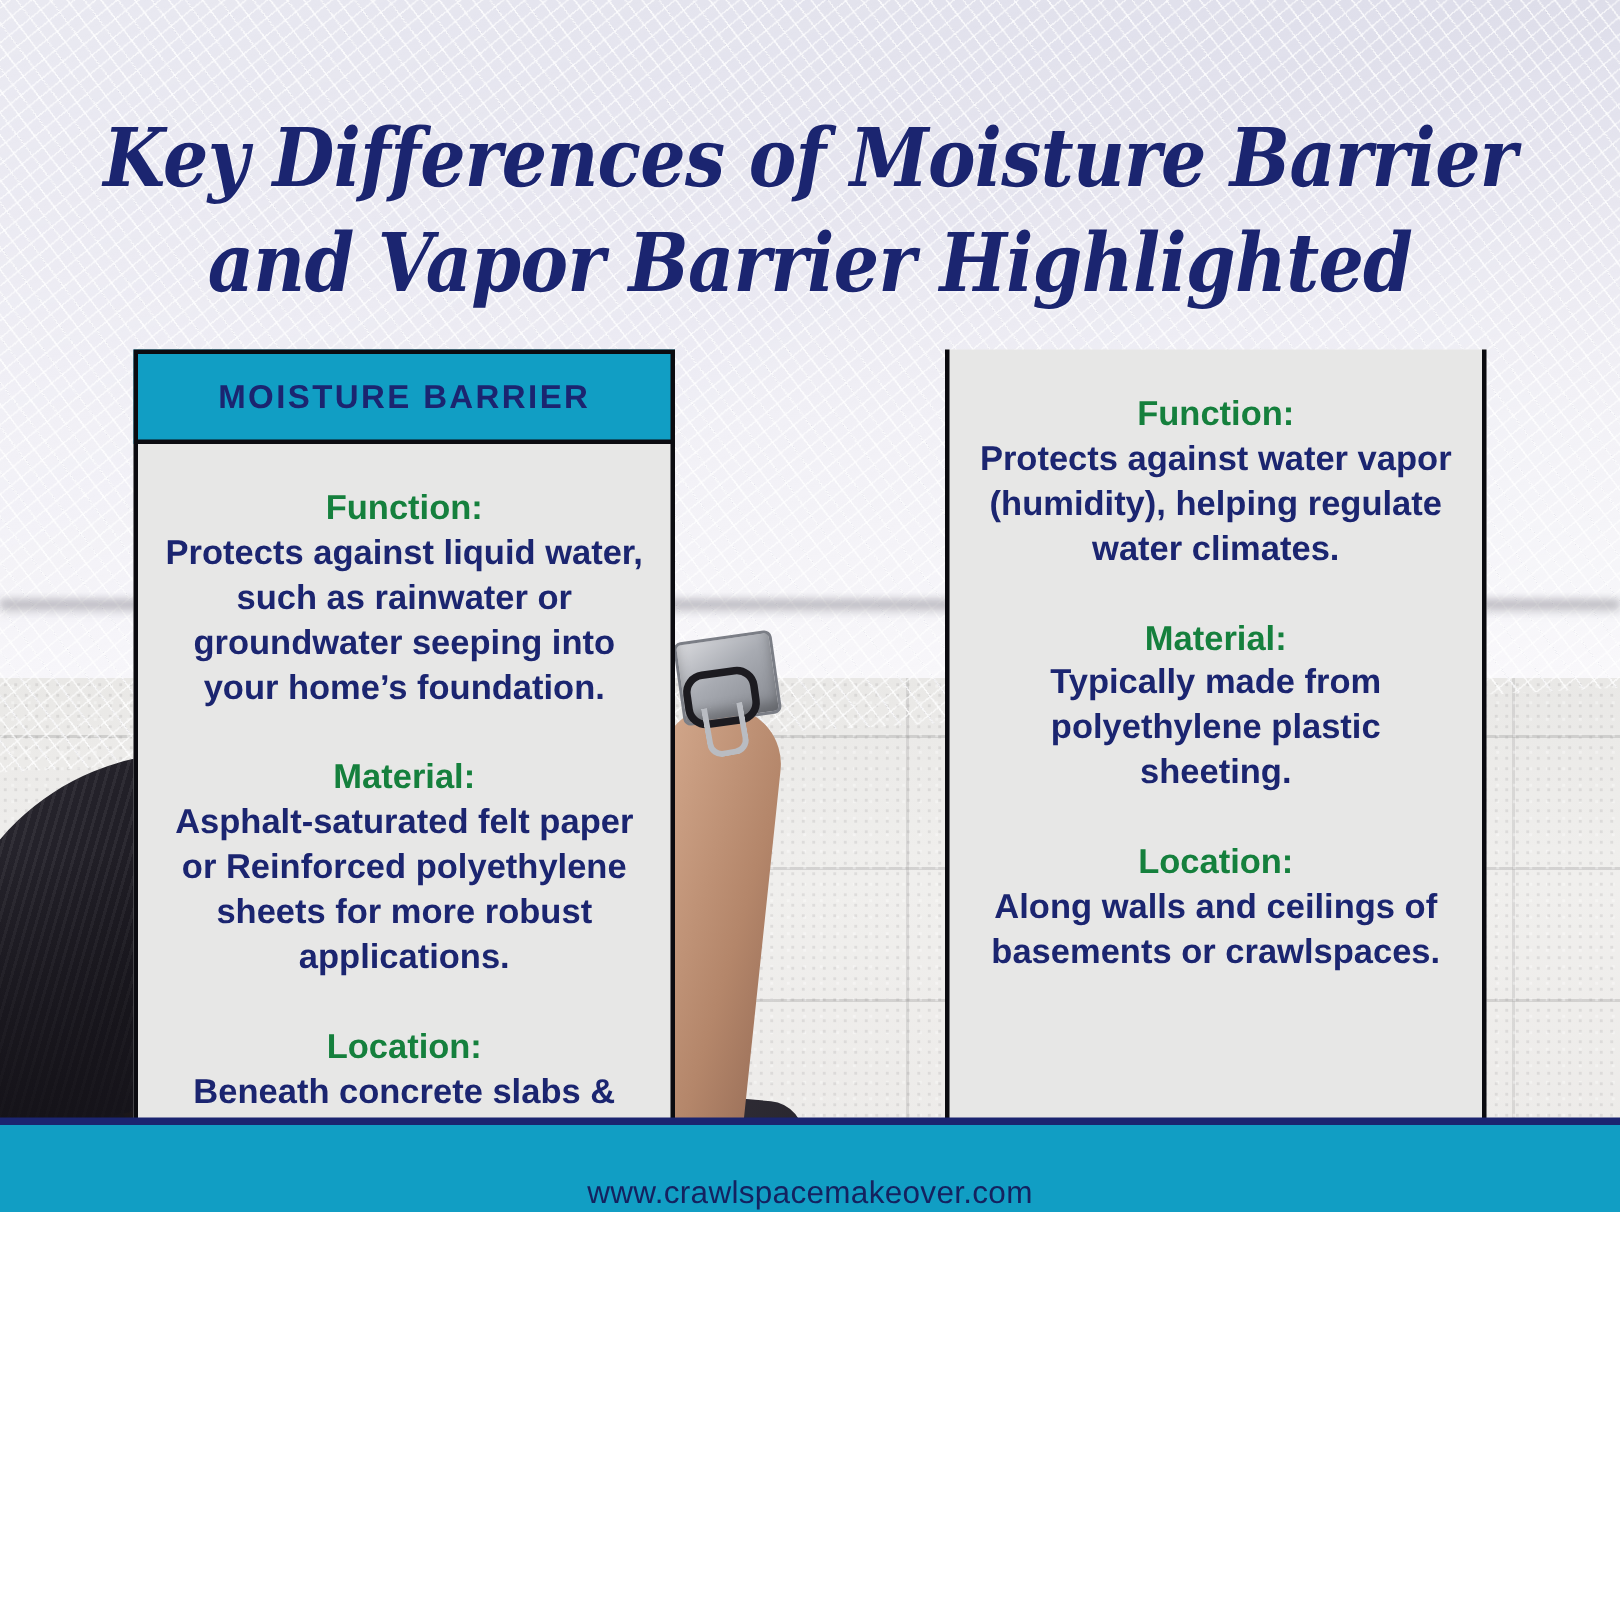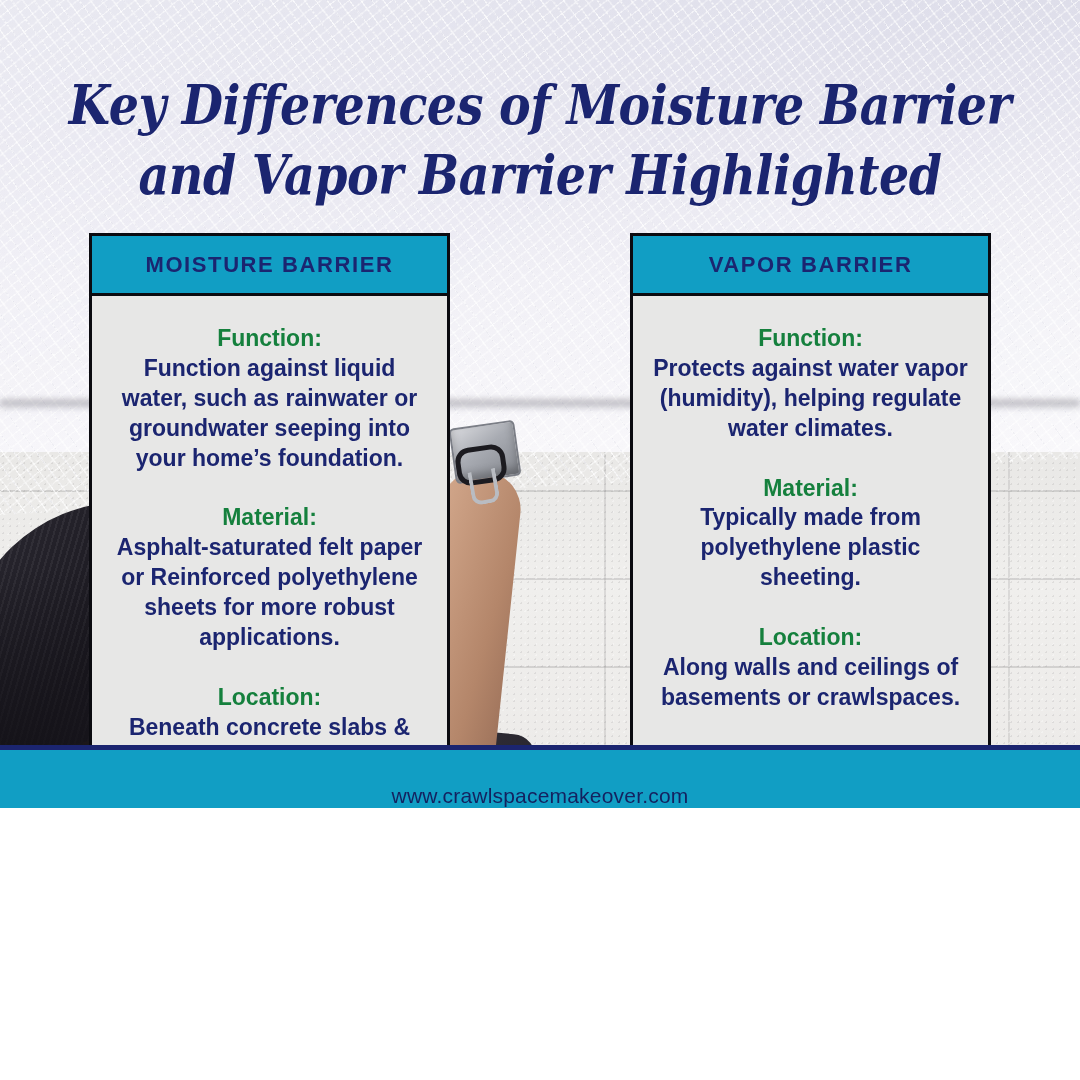--- a/index.html
+++ b/index.html
@@ -283,35 +283,34 @@
   <h1 class="title">
     <span class="title-line">Key Differences of Moisture Barrier</span>
     <span class="title-line">and Vapor Barrier Highlighted</span>
   </h1>
 
   <div class="panel panel-left">
     <div class="panel-head">MOISTURE BARRIER</div>
     <div class="panel-body">
       <div class="section">
         <span class="section-label">Function:</span>
-        <span class="section-text">Function against liquid water, such as rainwater or groundwater seeping into your home’s foundation.</span>
+        <span class="section-text">Protects against liquid water, such as rainwater or groundwater seeping into your home’s foundation.</span>
       </div>
       <div class="section">
         <span class="section-label">Material:</span>
         <span class="section-text">Asphalt-saturated felt paper or Reinforced polyethylene sheets for more robust applications.</span>
       </div>
       <div class="section">
         <span class="section-label">Location:</span>
         <span class="section-text">Beneath concrete slabs &amp; behind siding materials.</span>
       </div>
     </div>
   </div>
 
   <div class="panel panel-right">
-    <div class="panel-head">VAPOR BARRIER</div>
     <div class="panel-body">
       <div class="section">
         <span class="section-label">Function:</span>
         <span class="section-text">Protects against water vapor (humidity), helping regulate water climates.</span>
       </div>
       <div class="section">
         <span class="section-label">Material:</span>
         <span class="section-text">Typically made from polyethylene plastic sheeting.</span>
       </div>
       <div class="section">

